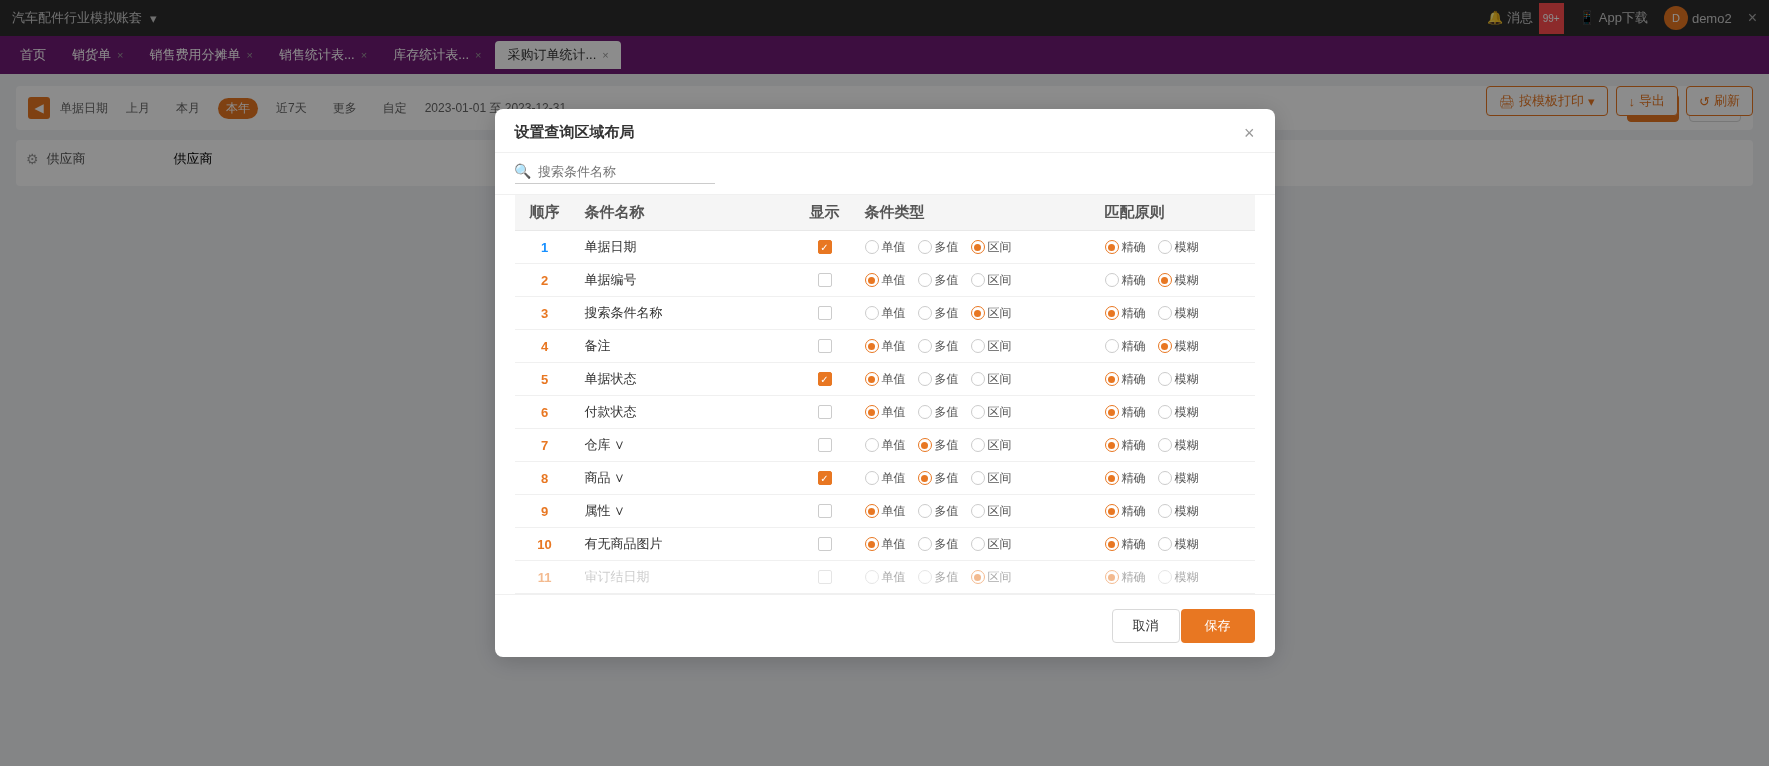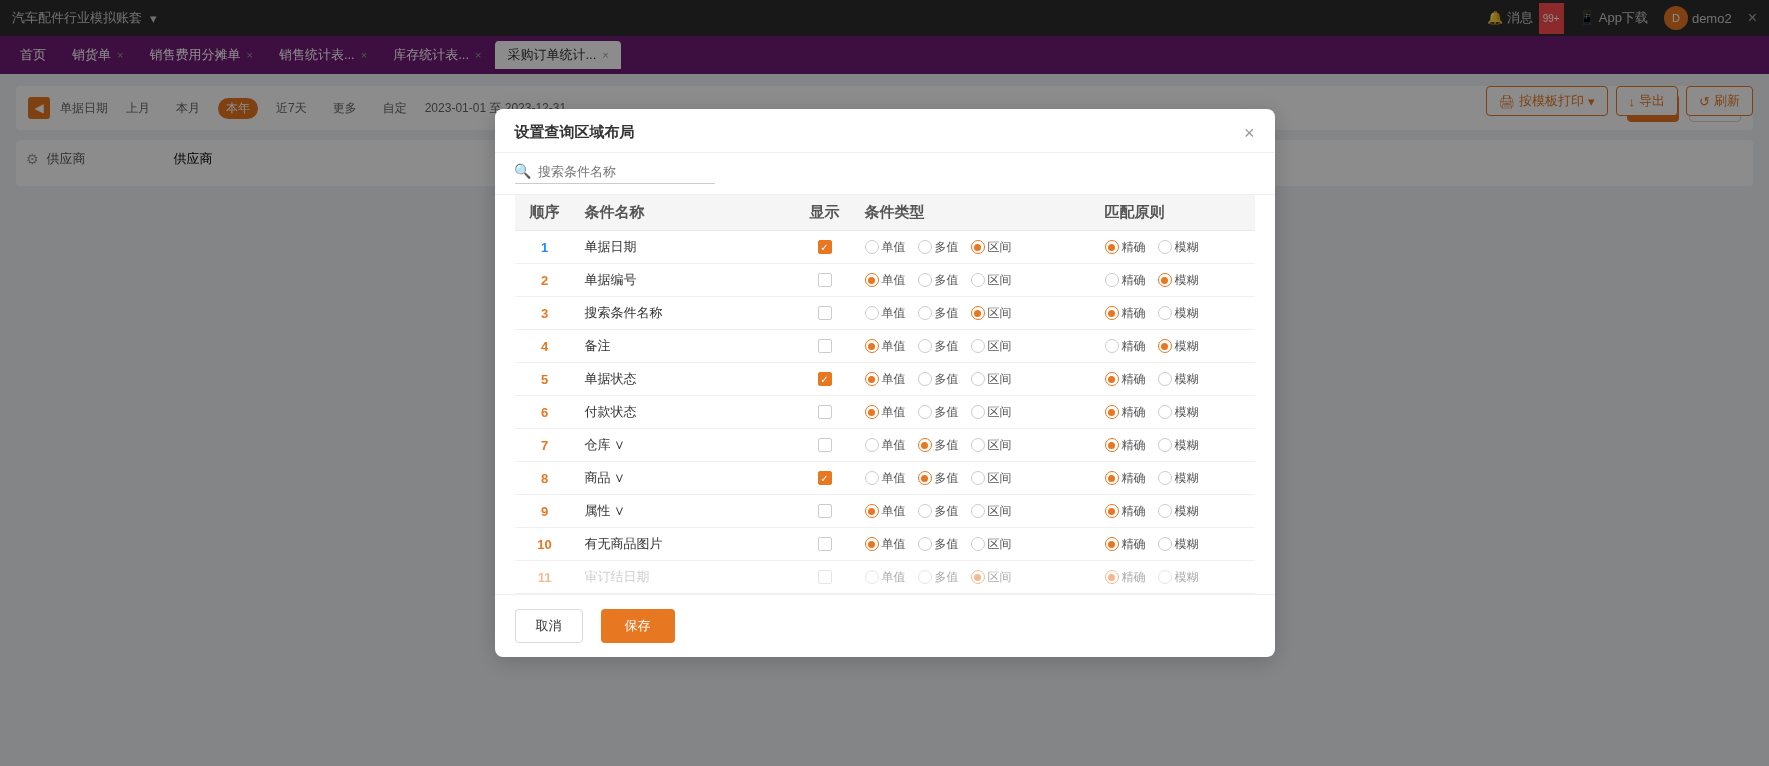--- a/index.html
+++ b/index.html
@@ -181,22 +181,22 @@
     .checkbox {
       width: 14px; height: 14px; border: 1.5px solid #ccc; border-radius: 2px;
       display: flex; align-items: center; justify-content: center; cursor: pointer;
       background: #fff;
     }
     .checkbox.checked { background: #e87722; border-color: #e87722; color: #fff; font-size: 10px; }
 
     
     .dialog-footer {
       display: flex;
-      justify-content: flex-start;
-      gap: 18px;
+      justify-content: flex-end;
+      gap: 1px;
       padding: 14px 20px;
       border-top: 1px solid #f0f0f0;
     }
     .btn-cancel {
       height: 34px; padding: 0 20px; border-radius: 4px;
       border: 1px solid #d9d9d9; background: #fff;
       font-size: 13px; cursor: pointer; color: #333;
     }
     .btn-save {
       height: 34px; padding: 0 24px; border-radius: 4px;

